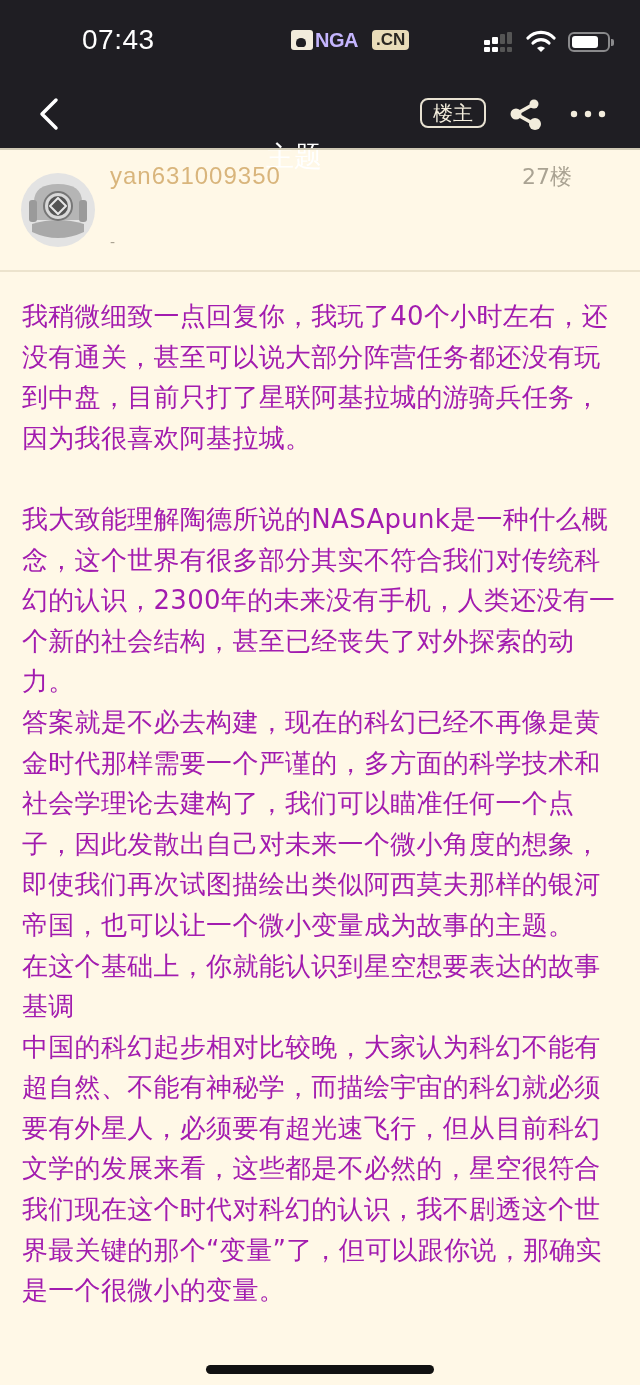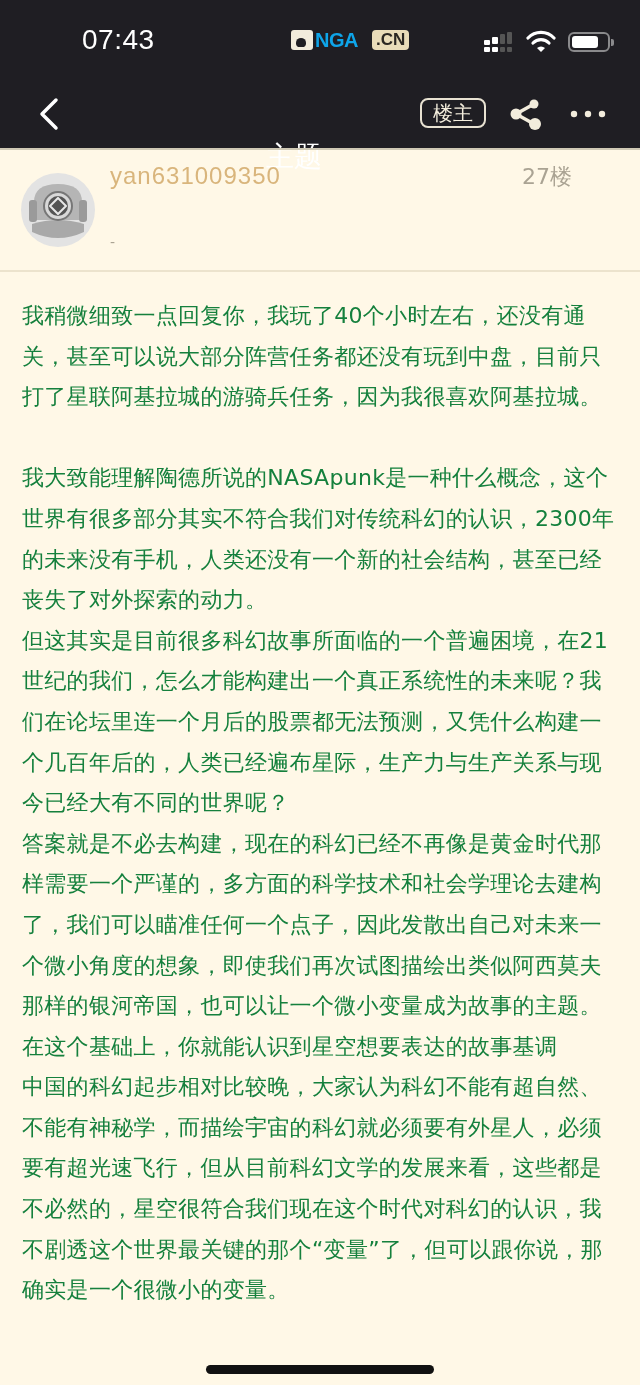--- a/index.html
+++ b/index.html
@@ -25,21 +25,21 @@
     }
     .nga-paw {
       width: 22px; height: 20px; background: #f2ecdc; border-radius: 3px;
       position: relative; margin-right: 2px;
     }
     .nga-paw::before {
       content: ""; position: absolute; left: 5px; top: 8px; width: 10px; height: 9px;
       background: #1f1e23; border-radius: 50% 50% 40% 40%;
     }
     .nga-text {
-      color: #0ea5e9; font-weight: bold; font-size: 20px; letter-spacing: -0.5px;
+      color: #c4b5fd; font-weight: bold; font-size: 20px; letter-spacing: -0.5px;
       font-family: "Liberation Sans", sans-serif;
     }
     .nga-cn {
       background: #e9dcb9; color: #2b2722; font-weight: bold; font-size: 17px;
       padding: 0 4px; border-radius: 4px; margin-left: 14px; height: 20px; line-height: 20px;
       font-family: "Liberation Sans", sans-serif;
     }
     .signal {
       position: absolute; left: 468px; top: 32px; width: 34px; height: 20px;
     }
@@ -92,21 +92,21 @@
       position: absolute; left: 110px; top: 84px; color: #aaa393; font-size: 14px;
     }
     .floor-num {
       position: absolute; right: 28px; top: 12px; color: #aaa393; font-size: 22px;
     }
     .header-divider {
       position: absolute; left: 0; top: 270px; width: 640px; height: 2px; background: #ece3cd;
     }
     .content {
       position: absolute; left: 22px; top: 296px; width: 600px;
-      color: #15803d; font-size: 22px; line-height: 40.6px;
+      color: #a21caf; font-size: 26px; line-height: 40.6px;
       letter-spacing: 0.3px;
     }
     .content p { margin: 0; word-break: break-all; }
     .content p.gap { height: 40.6px; }
     .home-indicator {
       position: absolute; left: 206px; top: 1365px; width: 228px; height: 9px;
       background: #111; border-radius: 5px;
     }
   </style>
 </head>
@@ -174,19 +174,18 @@
   <div class="username">yan631009350</div>
   <div class="user-sig">-</div>
   <div class="floor-num">27楼</div>
 </div>
 <div class="header-divider"></div>
 
 <div class="content">
   <p>我稍微细致一点回复你，我玩了40个小时左右，还没有通关，甚至可以说大部分阵营任务都还没有玩到中盘，目前只打了星联阿基拉城的游骑兵任务，因为我很喜欢阿基拉城。</p>
   <p class="gap"></p>
   <p>我大致能理解陶德所说的NASApunk是一种什么概念，这个世界有很多部分其实不符合我们对传统科幻的认识，2300年的未来没有手机，人类还没有一个新的社会结构，甚至已经丧失了对外探索的动力。</p>
-  <p>但这其实是目前很多科幻故事所面临的一个普遍困境，在21世纪的我们，怎么才能构建出一个真正系统性的未来呢？我们在论坛里连一个月后的股票都无法预测，又凭什么构建一个几百年后的，人类已经遍布星际，生产力与生产关系与现今已经大有不同的世界呢？</p>
   <p>答案就是不必去构建，现在的科幻已经不再像是黄金时代那样需要一个严谨的，多方面的科学技术和社会学理论去建构了，我们可以瞄准任何一个点子，因此发散出自己对未来一个微小角度的想象，即使我们再次试图描绘出类似阿西莫夫那样的银河帝国，也可以让一个微小变量成为故事的主题。</p>
   <p>在这个基础上，你就能认识到星空想要表达的故事基调</p>
   <p>中国的科幻起步相对比较晚，大家认为科幻不能有超自然、不能有神秘学，而描绘宇宙的科幻就必须要有外星人，必须要有超光速飞行，但从目前科幻文学的发展来看，这些都是不必然的，星空很符合我们现在这个时代对科幻的认识，我不剧透这个世界最关键的那个“变量”了，但可以跟你说，那确实是一个很微小的变量。</p>
 </div>
 
 <div class="home-indicator"></div>
 
 </body></html>

